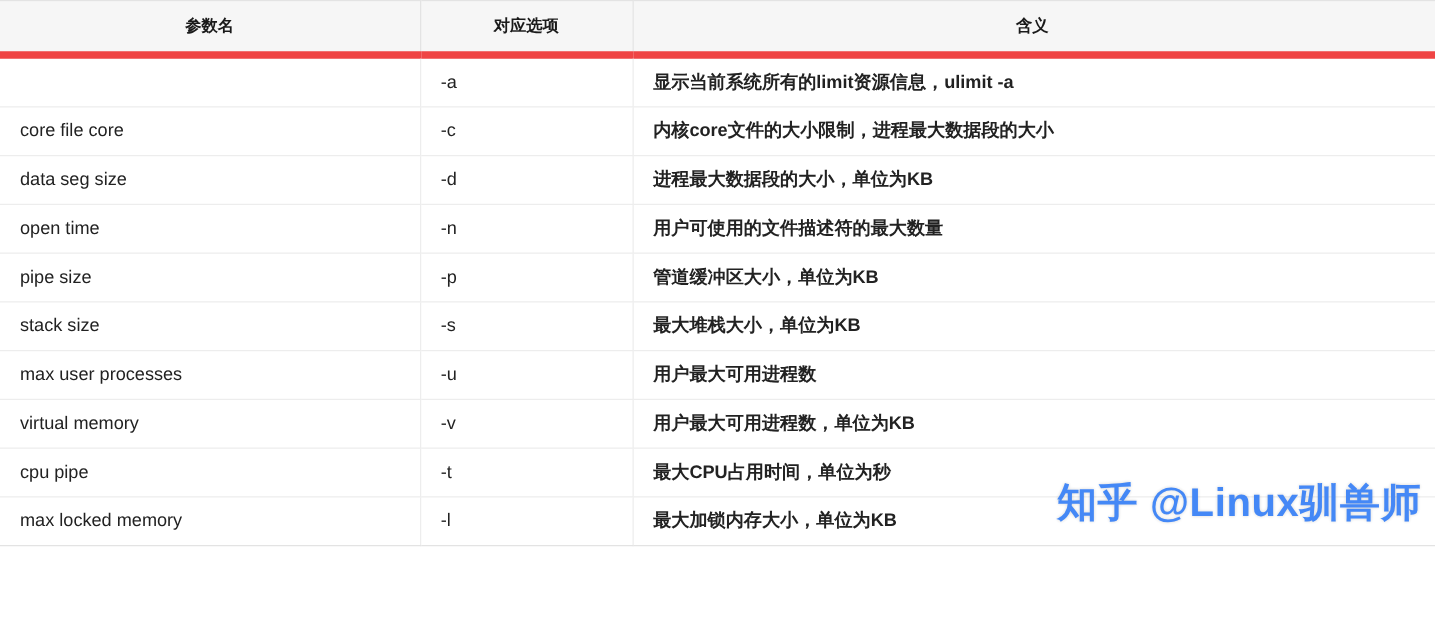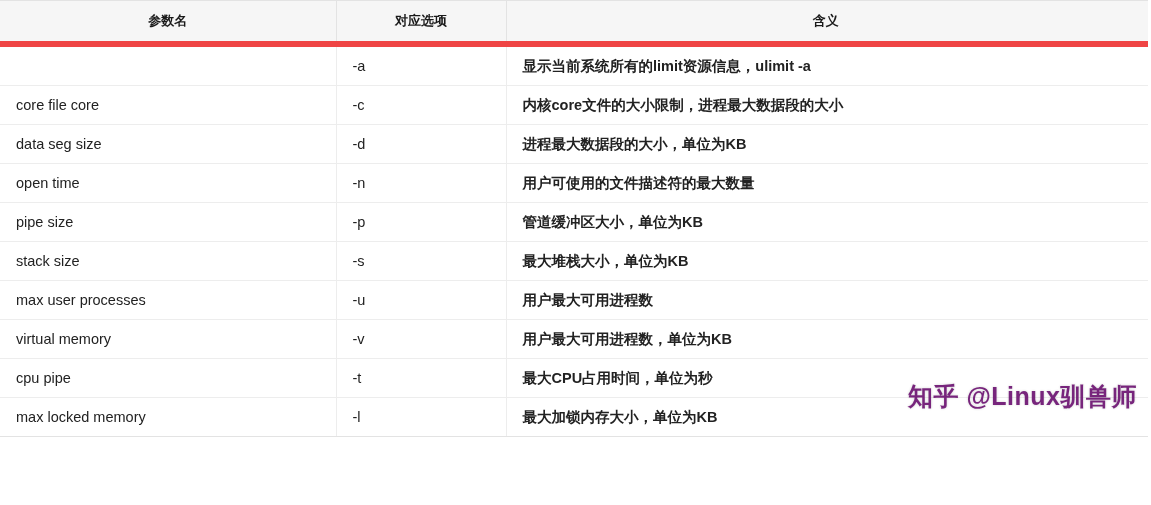--- a/index.html
+++ b/index.html
@@ -54,23 +54,23 @@
   table.ulimit-table tbody td:last-child { border-right: none; font-weight: bold; }
   table.ulimit-table tbody tr:last-child td { border-bottom: 1px solid #e3e3e3; }
 
   td.cell-name { color: #222222; }
   td.cell-opt  { color: #222222; }
   td.cell-desc { color: #222222; }
 
   .watermark {
     position: absolute;
     right: 14px;
-    bottom: 24px;
-    font-size: 25px;
-    color: #701a75;
+    bottom: 12px;
+    font-size: 32px;
+    color: #3b82f6;
     font-weight: bold;
     letter-spacing: 0.5px;
     text-shadow: 0 0 3px rgba(0,0,0,0.18);
     opacity: 0.95;
     pointer-events: none;
     white-space: nowrap;
   }
 </style>
 </head>
 <body>

